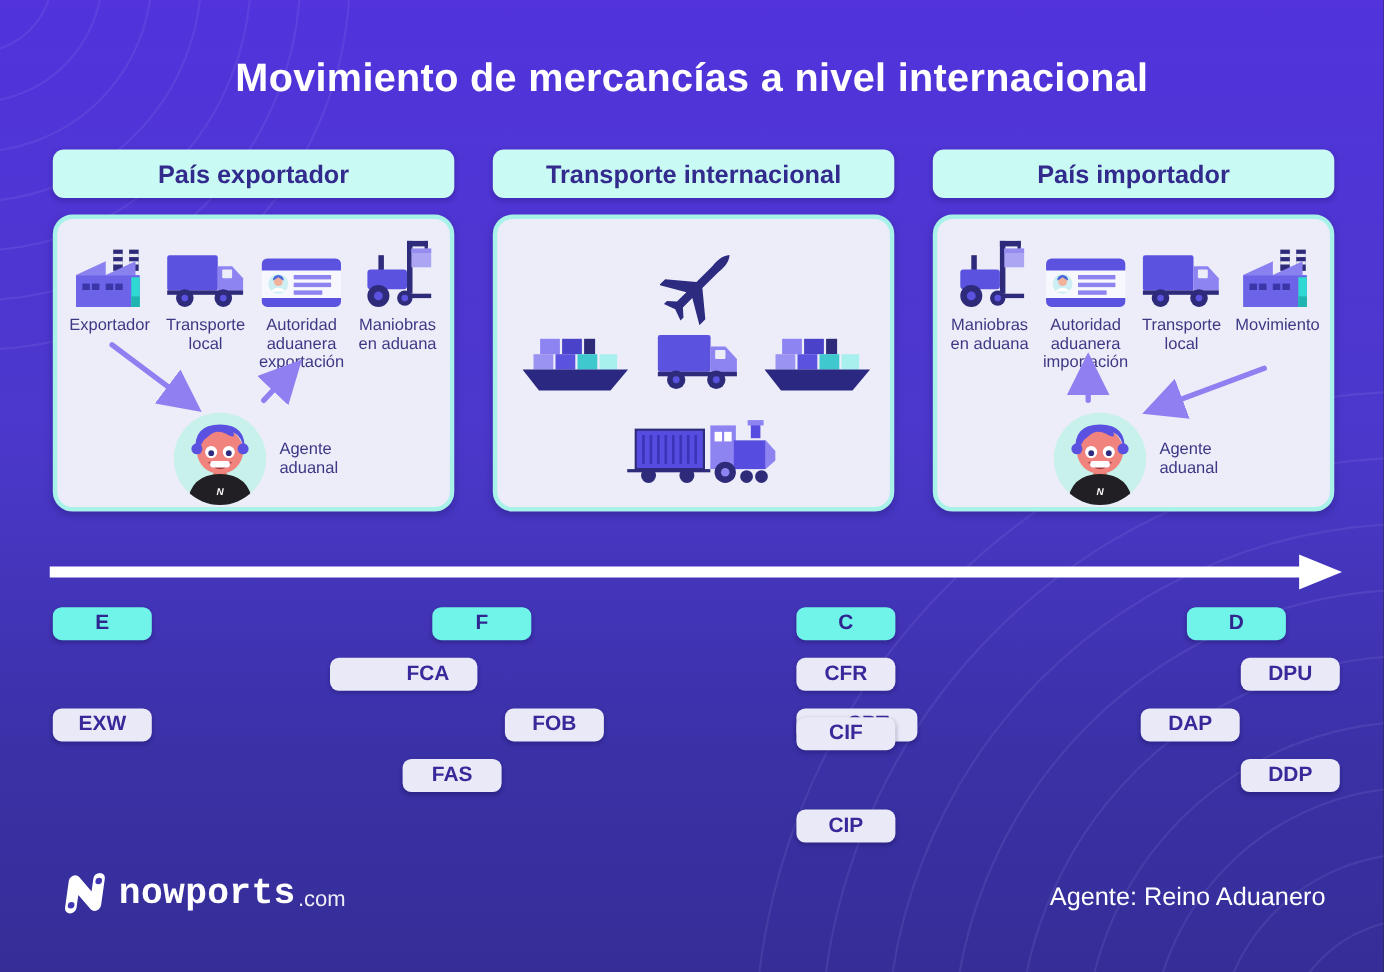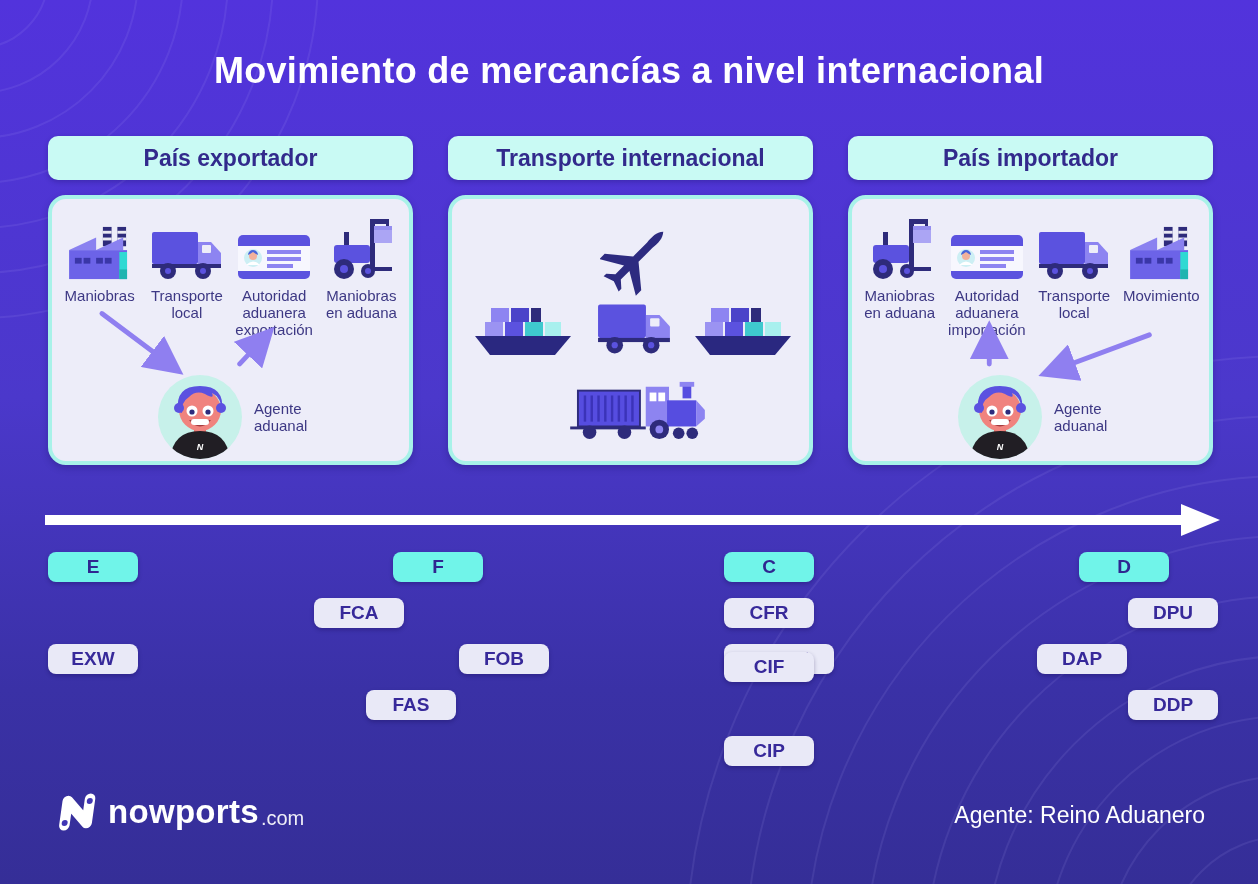--- a/index.html
+++ b/index.html
@@ -22,21 +22,21 @@
   .agent{position:absolute;display:flex;align-items:center;gap:12px;}
   .agent-label{font-size:15px;line-height:1.15;color:#3D3884;width:72px;}
   .overlay{position:absolute;left:0;top:0;width:100%;height:100%;pointer-events:none;}
   .badge{position:absolute;width:90px;height:30px;border-radius:8px;display:flex;
     align-items:center;justify-content:center;font-weight:700;font-size:19px;
     box-shadow:0 2px 4px rgba(15,8,70,.3);}
   .badge-group{background:#70F4E9;color:#2F2690;}
   .badge-term{background:#E9E9F7;color:#37299A;}
   .timeline-arrow{position:absolute;left:45px;top:503px;}
   .footer-logo{position:absolute;left:55px;top:790px;display:flex;align-items:center;}
-  .logo-text{color:#fff;font-size:33px;font-weight:800;letter-spacing:.3px;margin-left:9px;}
+  .logo-text{color:#fff;font-size:33px;font-weight:800;letter-spacing:.3px;margin-left:9px;font-family:Liberation Mono, monospace;}
   .logo-suffix{color:#fff;opacity:.92;font-size:20px;font-weight:400;align-self:flex-end;
     padding-bottom:4px;margin-left:2px;}
   .source{position:absolute;right:53px;top:802px;color:#fff;font-size:23px;}
 </style>
 </head>
 <body>
 
 <div class="stage">
 
   <div class="arc" style="left:-95px;top:-95px;width:140px;height:140px;"></div>
@@ -78,21 +78,21 @@
             <polygon points="30,26 58,13 58,26" fill="#8A81F0"></polygon>
             <rect x="2" y="26" width="60" height="30" fill="#6C63E8"></rect>
             <rect x="8" y="34" width="7" height="6" fill="#3A36A8"></rect>
               <rect x="17" y="34" width="7" height="6" fill="#3A36A8"></rect>
             <rect x="30" y="34" width="7" height="6" fill="#3A36A8"></rect>
               <rect x="39" y="34" width="7" height="6" fill="#3A36A8"></rect>
             <rect x="54" y="28" width="8" height="28" fill="#2FD9D3"></rect>
               <rect x="54" y="46" width="8" height="10" fill="#1FB4B0"></rect>
           </svg>
         </div>
-        <div class="item-label">Maniobras</div>
+        <div class="item-label">Exportador</div>
       </div>
       <div class="item">
         <div class="item-iconbox">
           <svg width="72" height="54" viewBox="0 0 72 54">
             <rect x="1" y="5" width="46" height="32" rx="2" fill="#5B52DF"></rect>
             <path d="M47,15 h13 l10,11 v11 h-23 z" fill="#8D84F1"></path>
             <rect x="51" y="18" width="9" height="8" rx="1" fill="#EDEDF9"></rect>
             <rect x="1" y="37" width="69" height="4" fill="#2E2B7B"></rect>
             <circle cx="17" cy="44" r="8" fill="#2E2B7B"></circle>
               <circle cx="17" cy="44" r="3" fill="#5B52DF"></circle>
@@ -355,21 +355,21 @@
   <svg class="timeline-arrow" width="1175" height="34" viewBox="0 0 1175 34">
     <rect x="0" y="12" width="1138" height="10" fill="#fff"></rect>
     <polygon points="1136,1 1175,17 1136,33" fill="#fff"></polygon>
   </svg>
 
   <div class="badge badge-group" style="left:48px;top:552px;">E</div>
   <div class="badge badge-group" style="left:393px;top:552px;">F</div>
   <div class="badge badge-group" style="left:724px;top:552px;">C</div>
   <div class="badge badge-group" style="left:1079px;top:552px;">D</div>
 
-  <div class="badge badge-term" style="left:314px;top:598px;">FCA</div>
+  <div class="badge badge-term" style="left:300px;top:598px;padding-left:44px;">FCA</div>
   <div class="badge badge-term" style="left:724px;top:598px;">CFR</div>
   <div class="badge badge-term" style="left:1128px;top:598px;">DPU</div>
   <div class="badge badge-term" style="left:48px;top:644px;">EXW</div>
   <div class="badge badge-term" style="left:459px;top:644px;">FOB</div>
   <div class="badge badge-term" style="left:724px;top:644px;padding-left:20px;">CPT</div>
   <div class="badge badge-term" style="left:1037px;top:644px;">DAP</div>
   <div class="badge badge-term" style="left:366px;top:690px;">FAS</div>
   <div class="badge badge-term" style="left:724px;top:652px;">CIF</div>
   <div class="badge badge-term" style="left:1128px;top:690px;text-align:right;">DDP</div>
   <div class="badge badge-term" style="left:724px;top:736px;">CIP</div>

